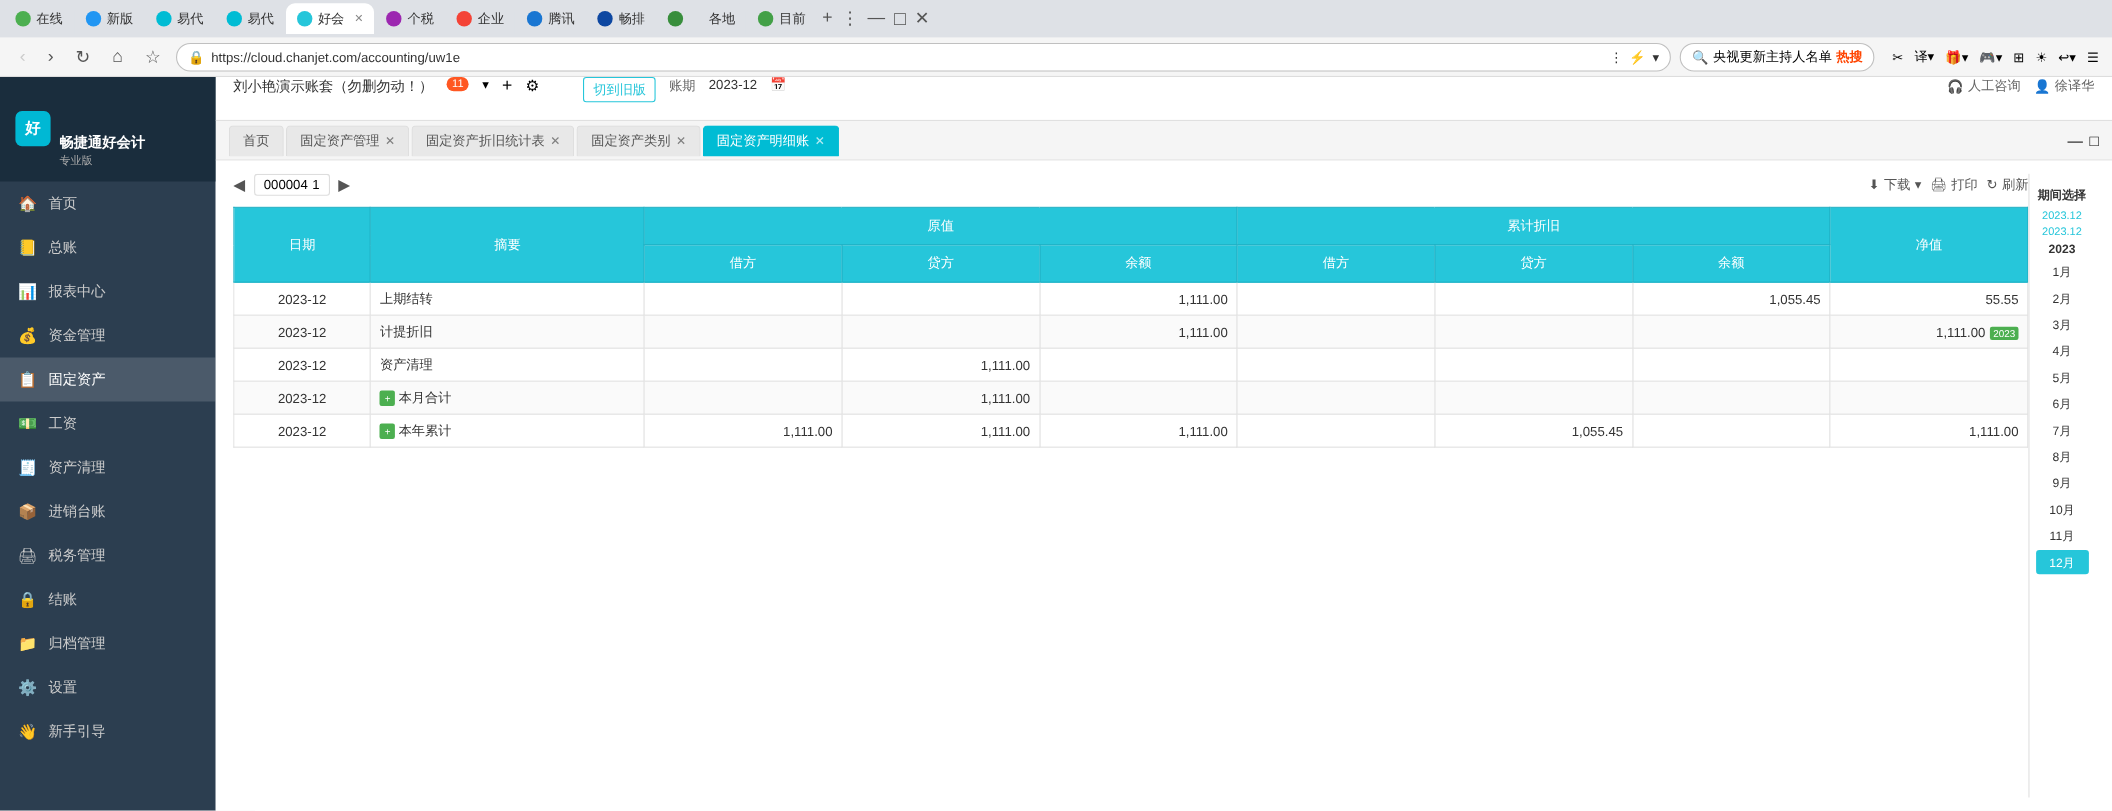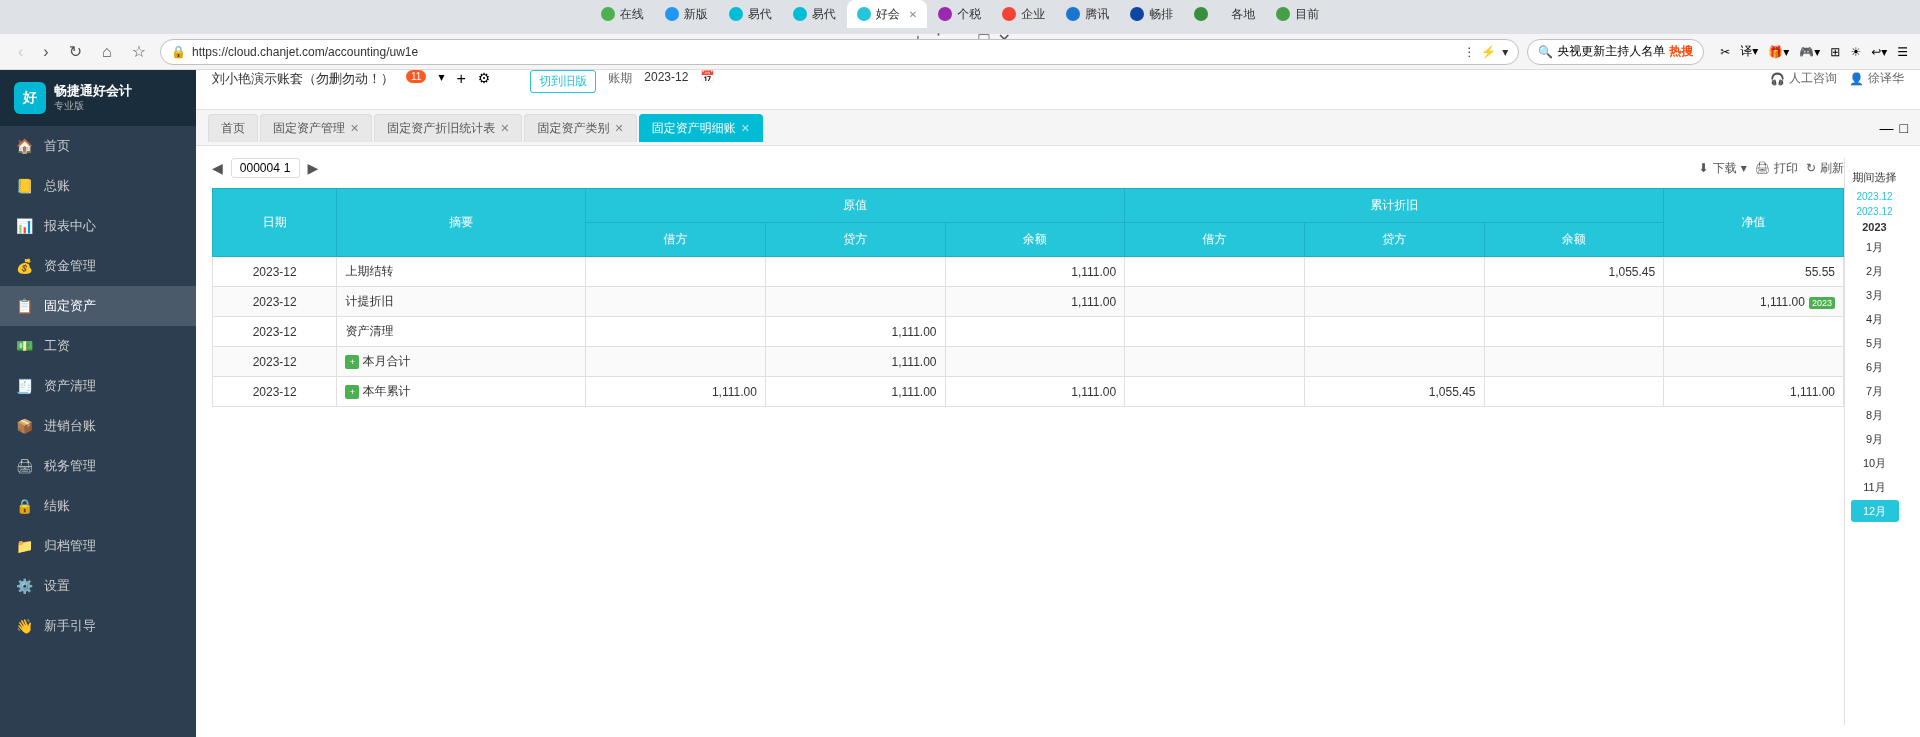--- a/index.html
+++ b/index.html
@@ -1,20 +1,20 @@
 <!DOCTYPE html>
 <html><head>
   <meta charset="utf-8">
   <style>
     * { margin: 0; padding: 0; box-sizing: border-box; }
     body { font-family: 'Microsoft YaHei', Arial, sans-serif; font-size: 12px; background: #f0f0f0; width: 1920px; height: 737px; overflow: hidden; }
 
     
     .browser-chrome { background: #dee1e6; height: 70px; }
-    .tab-bar { display: flex; align-items: center; height: 34px; background: #dee1e6; padding: 0 4px; gap: 1px; flex-direction: column; }
+    .tab-bar { display: flex; align-items: center; height: 34px; background: #dee1e6; padding: 0 4px; gap: 1px; }
     .tab { display: flex; align-items: center; height: 28px; padding: 0 10px; border-radius: 8px 8px 0 0; font-size: 12px; cursor: pointer; gap: 5px; background: #dee1e6; color: #333; white-space: nowrap; }
     .tab.active { background: #fff; }
     .tab-close { font-size: 10px; color: #888; margin-left: 4px; }
     .tab-actions { display: flex; align-items: center; gap: 8px; margin-left: 4px; font-size: 16px; color: #555; }
 
     .nav-bar { display: flex; align-items: center; height: 36px; background: #f5f5f5; padding: 0 12px; gap: 8px; border-bottom: 1px solid #ddd; }
     .nav-btn { background: none; border: none; cursor: pointer; font-size: 16px; color: #555; padding: 2px 6px; }
     .nav-btn:disabled { color: #ccc; }
     .address-bar { flex: 1; height: 26px; border: 1px solid #c0c0c0; border-radius: 13px; background: #fff; display: flex; align-items: center; padding: 0 10px; font-size: 12px; color: #333; gap: 6px; }
     .address-bar .lock-icon { color: #4caf50; font-size: 12px; }
@@ -22,21 +22,21 @@
     .hot-search { color: #ff4400; font-weight: bold; font-size: 12px; }
     .nav-tools { display: flex; align-items: center; gap: 10px; margin-left: 8px; }
 
     
     .app-container { display: flex; height: 667px; background: #fff; }
 
     
     .sidebar { width: 196px; background: #2c3e50; display: flex; flex-direction: column; height: 100%; flex-shrink: 0; }
     .sidebar-logo { display: flex; align-items: center; padding: 12px 14px; background: #1a2d3d; gap: 8px; }
     .logo-icon { width: 32px; height: 32px; background: #00b8d4; border-radius: 6px; display: flex; align-items: center; justify-content: center; color: #fff; font-size: 14px; font-weight: bold; }
-    .logo-text { color: #fff; font-size: 13px; font-weight: bold; line-height: 1.3; }
+    .logo-text { color: #fff; font-size: 13px; font-weight: bold; line-height: 1.3; margin-top: 40px; }
     .logo-sub { color: #aaa; font-size: 10px; }
     .sidebar-menu { flex: 1; overflow-y: auto; }
     .menu-item { display: flex; align-items: center; padding: 11px 16px; color: #ccc; cursor: pointer; gap: 10px; font-size: 13px; }
     .menu-item.active { background: rgba(255,255,255,0.15); color: #fff; }
     .menu-icon { width: 18px; height: 18px; display: flex; align-items: center; justify-content: center; font-size: 14px; }
 
     
     .main-content { flex: 1; display: flex; flex-direction: column; overflow: hidden; }
 
     
@@ -70,21 +70,21 @@
     .data-table { width: 100%; border-collapse: collapse; font-size: 12px; }
     .data-table th { background: #26c6da; color: #fff; padding: 8px 6px; text-align: center; border: 1px solid #20b0c4; font-weight: normal; }
     .data-table td { padding: 6px 8px; border: 1px solid #e0e0e0; text-align: right; color: #333; }
     .data-table td.text-left { text-align: left; }
     .data-table td.text-center { text-align: center; }
     .data-table tr:nth-child(even) { background: #fafafa; }
     .row-icon { display: inline-block; width: 14px; height: 14px; background: #4caf50; color: #fff; font-size: 9px; text-align: center; line-height: 14px; border-radius: 2px; margin-right: 3px; }
 
     
     .right-panel { width: 60px; background: #fff; border-left: 1px solid #e0e0e0; display: flex; flex-direction: column; align-items: center; padding-top: 8px; }
-    .period-selector-title { writing-mode: horizontal-tb; font-size: 11px; color: #333; text-align: center; padding: 4px 2px; white-space: nowrap; }
+    .period-selector-title { writing-mode: horizontal-tb; font-size: 11px; color: #333; text-align: center; padding: 4px 2px; white-space: nowrap; font-weight: bold; }
     .period-item { width: 48px; height: 22px; display: flex; align-items: center; justify-content: center; font-size: 11px; color: #333; cursor: pointer; border-radius: 3px; margin: 1px; }
     .period-item.active { background: #26c6da; color: #fff; }
   </style>
 </head>
 <body>
 
 <div class="browser-chrome">
   <div class="tab-bar">
 
     <div id="browser-tabs" style="display:flex;gap:1px;align-items:center;">

